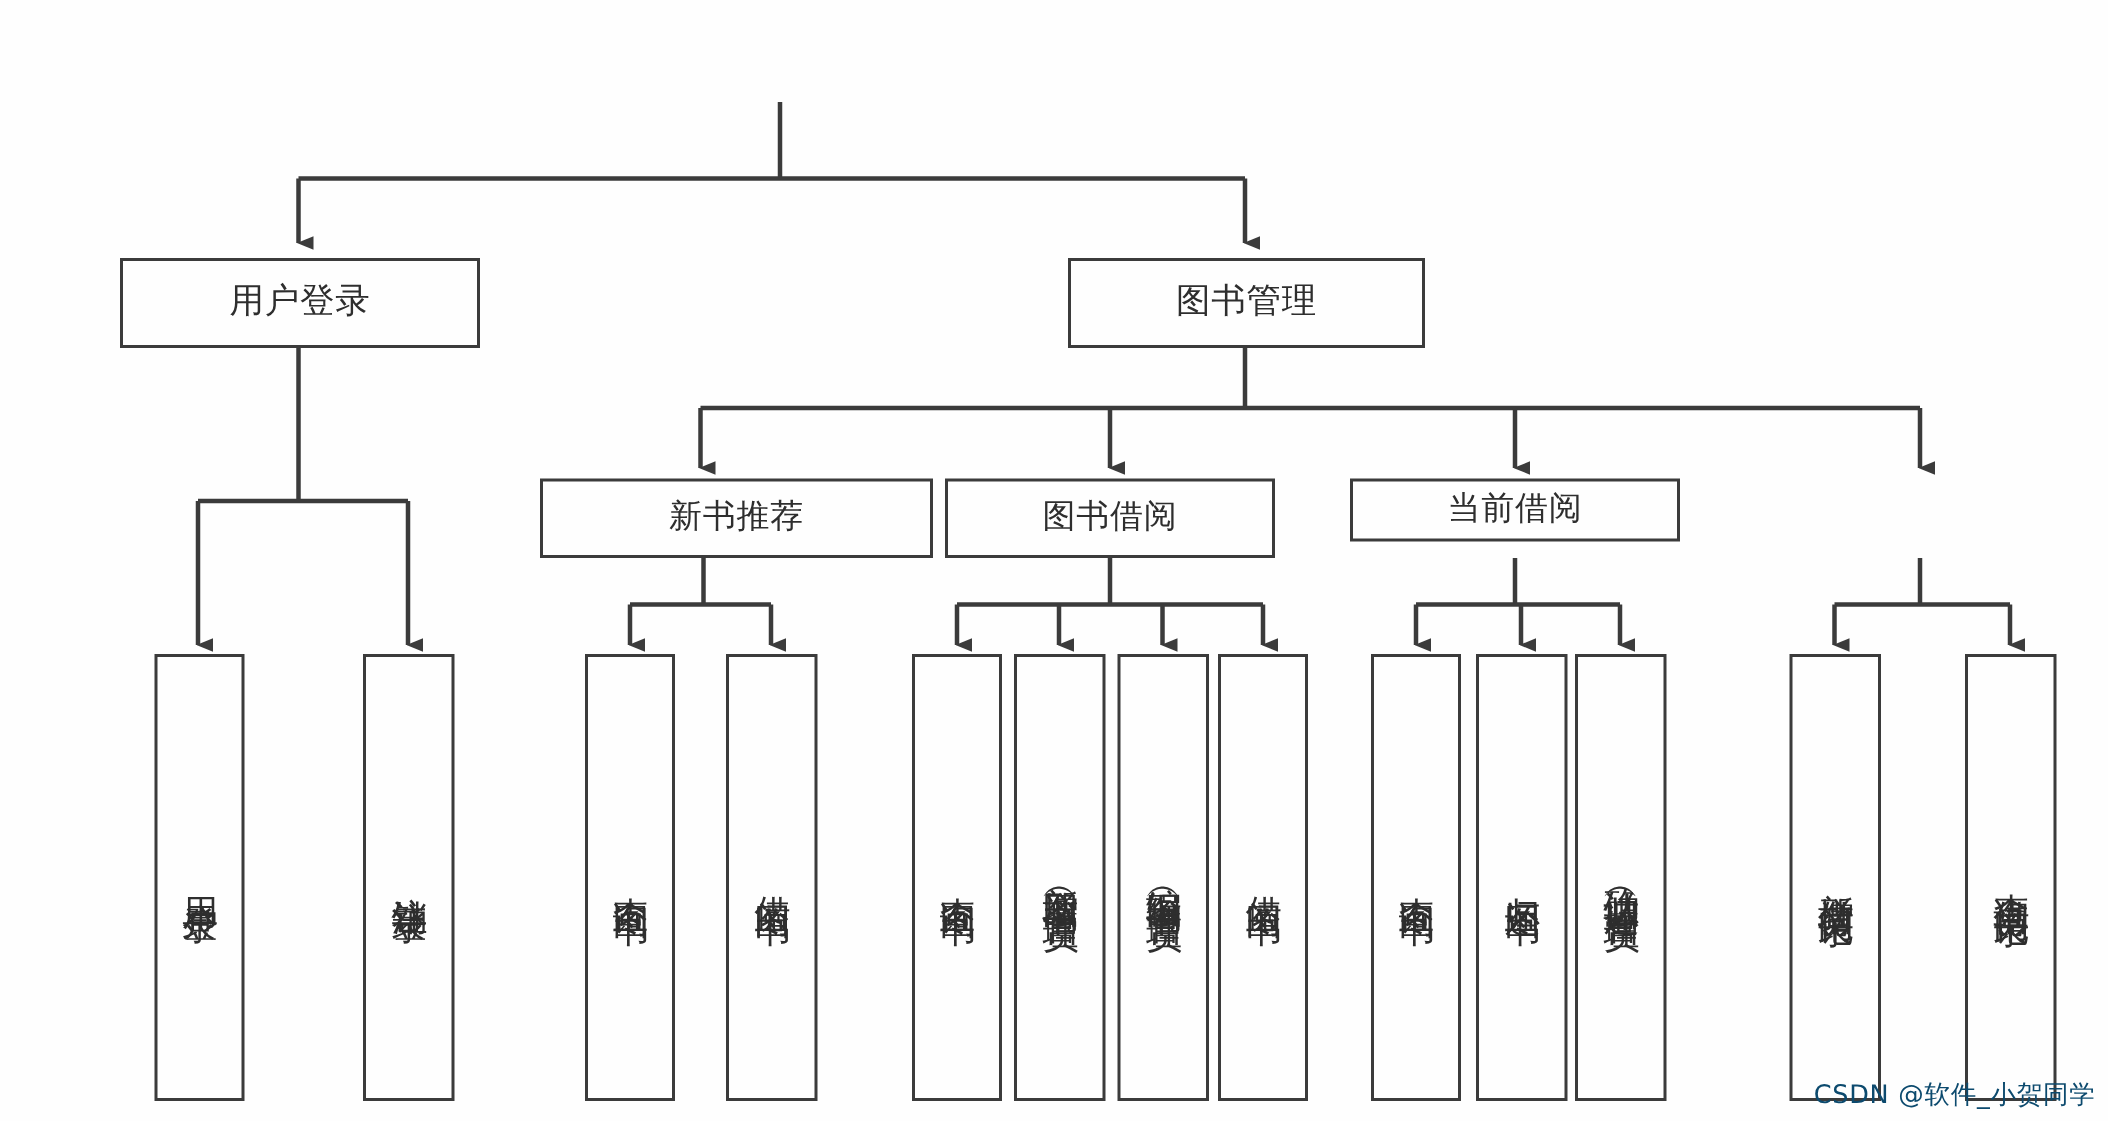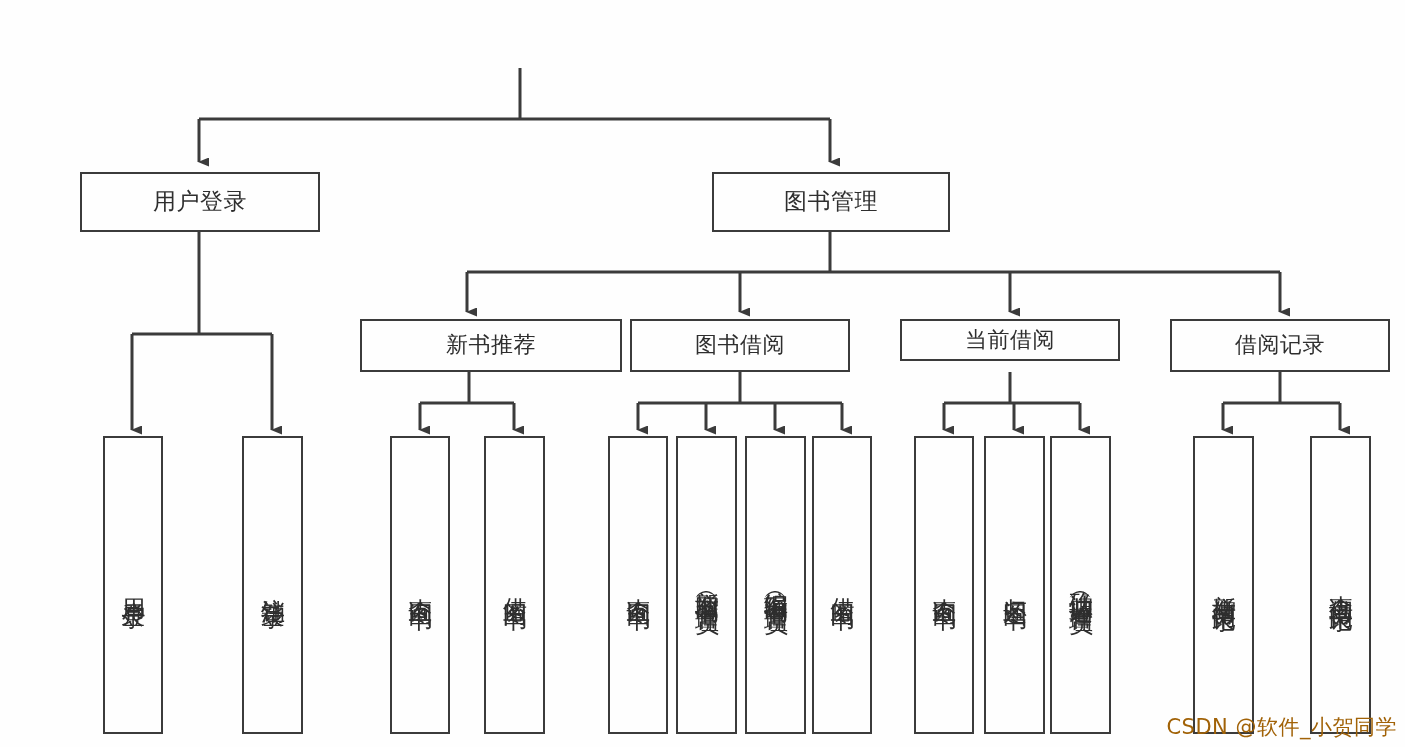--- a/index.html
+++ b/index.html
@@ -48,22 +48,22 @@
     writing-mode: vertical-rl;
     text-orientation: upright;
     letter-spacing: 3px;
     white-space: normal;
     max-height: 100%;
   }
   #watermark {
     position: absolute;
     right: 8px;
     bottom: 6px;
-    font-size: 21px;
-    color: #a16207;
+    font-size: 17px;
+    color: #0c4a6e;
     letter-spacing: 0.5px;
     white-space: nowrap;
     font-family: "DejaVu Sans", "Liberation Sans", sans-serif;
     margin-left: 16px;
   }
 </style>
 </head>
 <body>
 
 <div id="diagram-root">
@@ -128,23 +128,20 @@
 
   <div class="node-box node-l3" style="left:360px; top:319px; width:262px; height:53px;">
     <span class="node-label">新书推荐</span>
   </div>
   <div class="node-box node-l3" style="left:630px; top:319px; width:220px; height:53px;">
     <span class="node-label">图书借阅</span>
   </div>
   <div class="node-box node-l3" style="left:900px; top:319px; width:220px; height:42px;">
     <span class="node-label">当前借阅</span>
   </div>
-  <div class="node-box node-l3" style="left:1170px; top:319px; width:220px; height:53px;">
-    <span class="node-label">借阅记录</span>
-  </div>
 
   <div class="node-box node-leaf" style="left:103px; top:436px; width:60px; height:298px;">
     <span class="node-label">用户登录</span>
   </div>
   <div class="node-box node-leaf" style="left:242px; top:436px; width:61px; height:298px;">
     <span class="node-label">注销登录</span>
   </div>
 
   <div class="node-box node-leaf" style="left:390px; top:436px; width:60px; height:298px;">
     <span class="node-label">查询图书</span>

